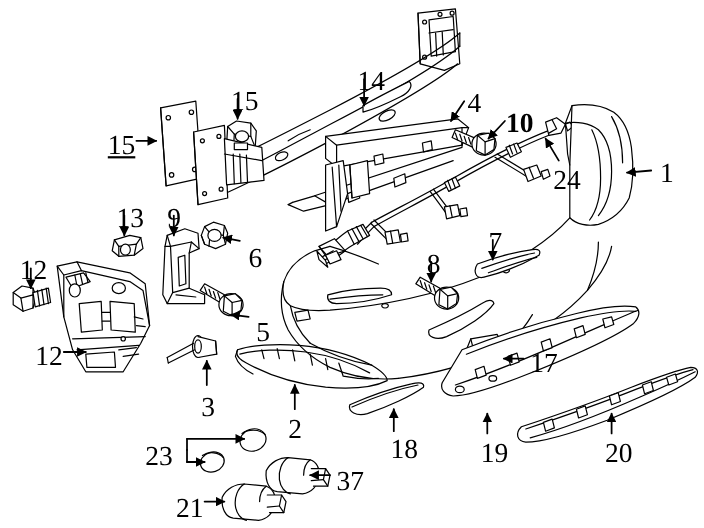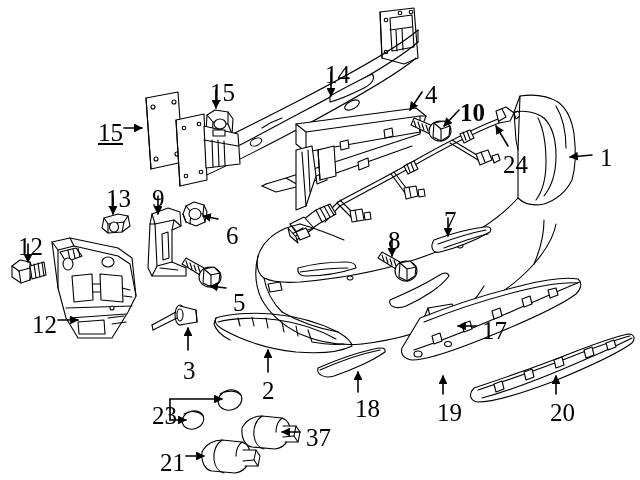--- a/index.html
+++ b/index.html
@@ -475,17 +475,17 @@
       <div class="callout-label" style="left: 106px; top: 186px;">13</div>
       <div class="callout-label" style="left: 325px; top: 62px; text-align: center;">14</div>
       <div class="callout-label" style="left: 98px; top: 120px; text-decoration: underline;">15</div>
       <div class="callout-label" style="left: 210px; top: 80px;">15</div>
       <div class="callout-label" style="left: 482px; top: 318px;">17</div>
       <div class="callout-label" style="left: 355px; top: 396px; text-align: center;">18</div>
       <div class="callout-label" style="left: 437px; top: 400px; text-align: center;">19</div>
       <div class="callout-label" style="left: 550px; top: 400px;">20</div>
       <div class="callout-label" style="left: 160px; top: 450px;">21</div>
       <div class="callout-label" style="left: 306px; top: 425px;">37</div>
-      <div class="callout-label" style="left: 152px; top: 403px;">23</div>
+      <div class="callout-label" style="left: 132px; top: 403px;">23</div>
       <div class="callout-label" style="left: 503px; top: 152px;">24</div>
     </div>
 
 </div>
 
 </body></html>

